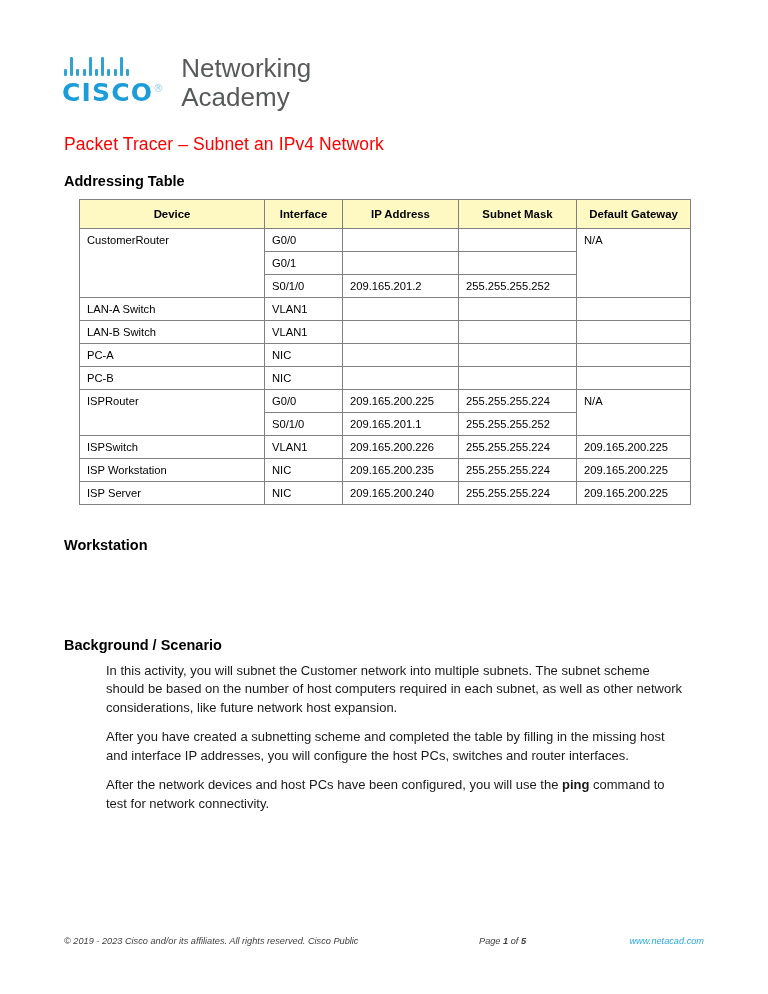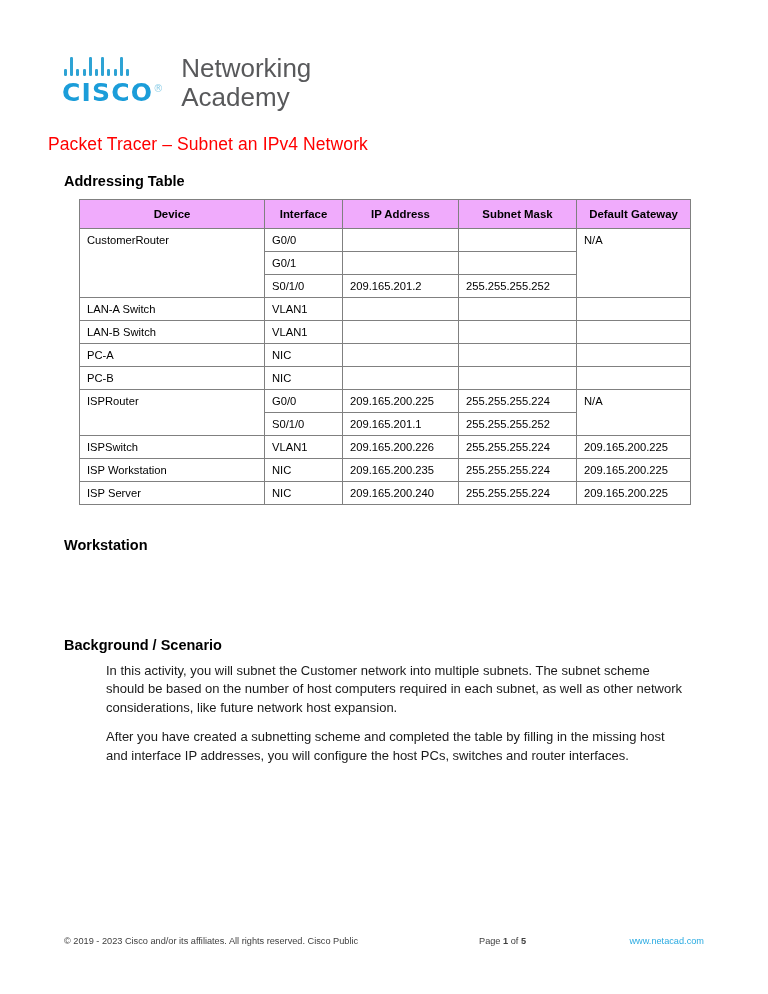--- a/index.html
+++ b/index.html
@@ -75,21 +75,21 @@
     color: #58595b;
     font-family: "Liberation Sans", sans-serif;
     font-size: 26px;
     font-weight: 400;
   }
   .logo-right div { white-space: nowrap; }
 
   
   .doc-title {
     position: absolute;
-    left: 48px;
+    left: 64px;
     top: 134px;
     font-size: 17.5px;
     color: #ff0000;
     font-weight: 400;
     letter-spacing: 0.1px;
     white-space: nowrap;
   }
 
   
   .h2 {
@@ -125,21 +125,21 @@
   }
   .addr-table th, .addr-table td {
     border: 1px solid #808080;
     padding: 4px 7px;
     vertical-align: top;
     line-height: 1.25;
     height: 16px;
     box-sizing: border-box;
   }
   .addr-table th {
-    background: #f0abfc;
+    background: #fef9c3;
     text-align: center;
     font-weight: bold;
     font-size: 11.4px;
     padding: 7px 4px;
     vertical-align: middle;
   }
   .addr-table td.dev   { text-align: left; }
   .addr-table td.cen   { text-align: left; }
   .col-device  { width: 185px; }
   .col-iface   { width: 78px; }
@@ -176,20 +176,21 @@
   
   .footer {
     position: absolute;
     left: 64px;
     top: 936px;
     width: 640px;
     font-size: 9.2px;
     color: #404040;
     display: flex;
     align-items: flex-start;
+    font-style: italic;
   }
   .footer-copy { flex: 0 0 auto; }
   .footer-page {
     position: absolute;
     left: 415px;
     white-space: nowrap;
   }
   .footer-page b { font-weight: bold; }
   .footer-link {
     position: absolute;
@@ -329,20 +330,21 @@
         </tr>
       </tbody>
   </table>
 
   <div class="h2 h2-obj">Workstation</div>
 
   <div class="h2 h2-bg">Background / Scenario</div>
   <div class="body-block" id="background-body">
       <p>In this activity, you will subnet the Customer network into multiple subnets. The subnet scheme should be based on the number of host computers required in each subnet, as well as other network considerations, like future network host expansion.</p>
       <p>After you have created a subnetting scheme and completed the table by filling in the missing host and interface IP addresses, you will configure the host PCs, switches and router interfaces.</p>
+      <p>After the network devices and host PCs have been configured, you will use the <b>ping</b> command to test for network connectivity.</p>
     </div>
 
   <div class="footer">
     <span class="footer-copy">© 2019 - 2023 Cisco and/or its affiliates. All rights reserved. Cisco Public</span>
     <span class="footer-page" id="footer-page"><span>Page </span><b>1</b><span> of </span><b>5</b></span>
     <a class="footer-link" href="#">www.netacad.com</a>
   </div>
 
 </div>
 

